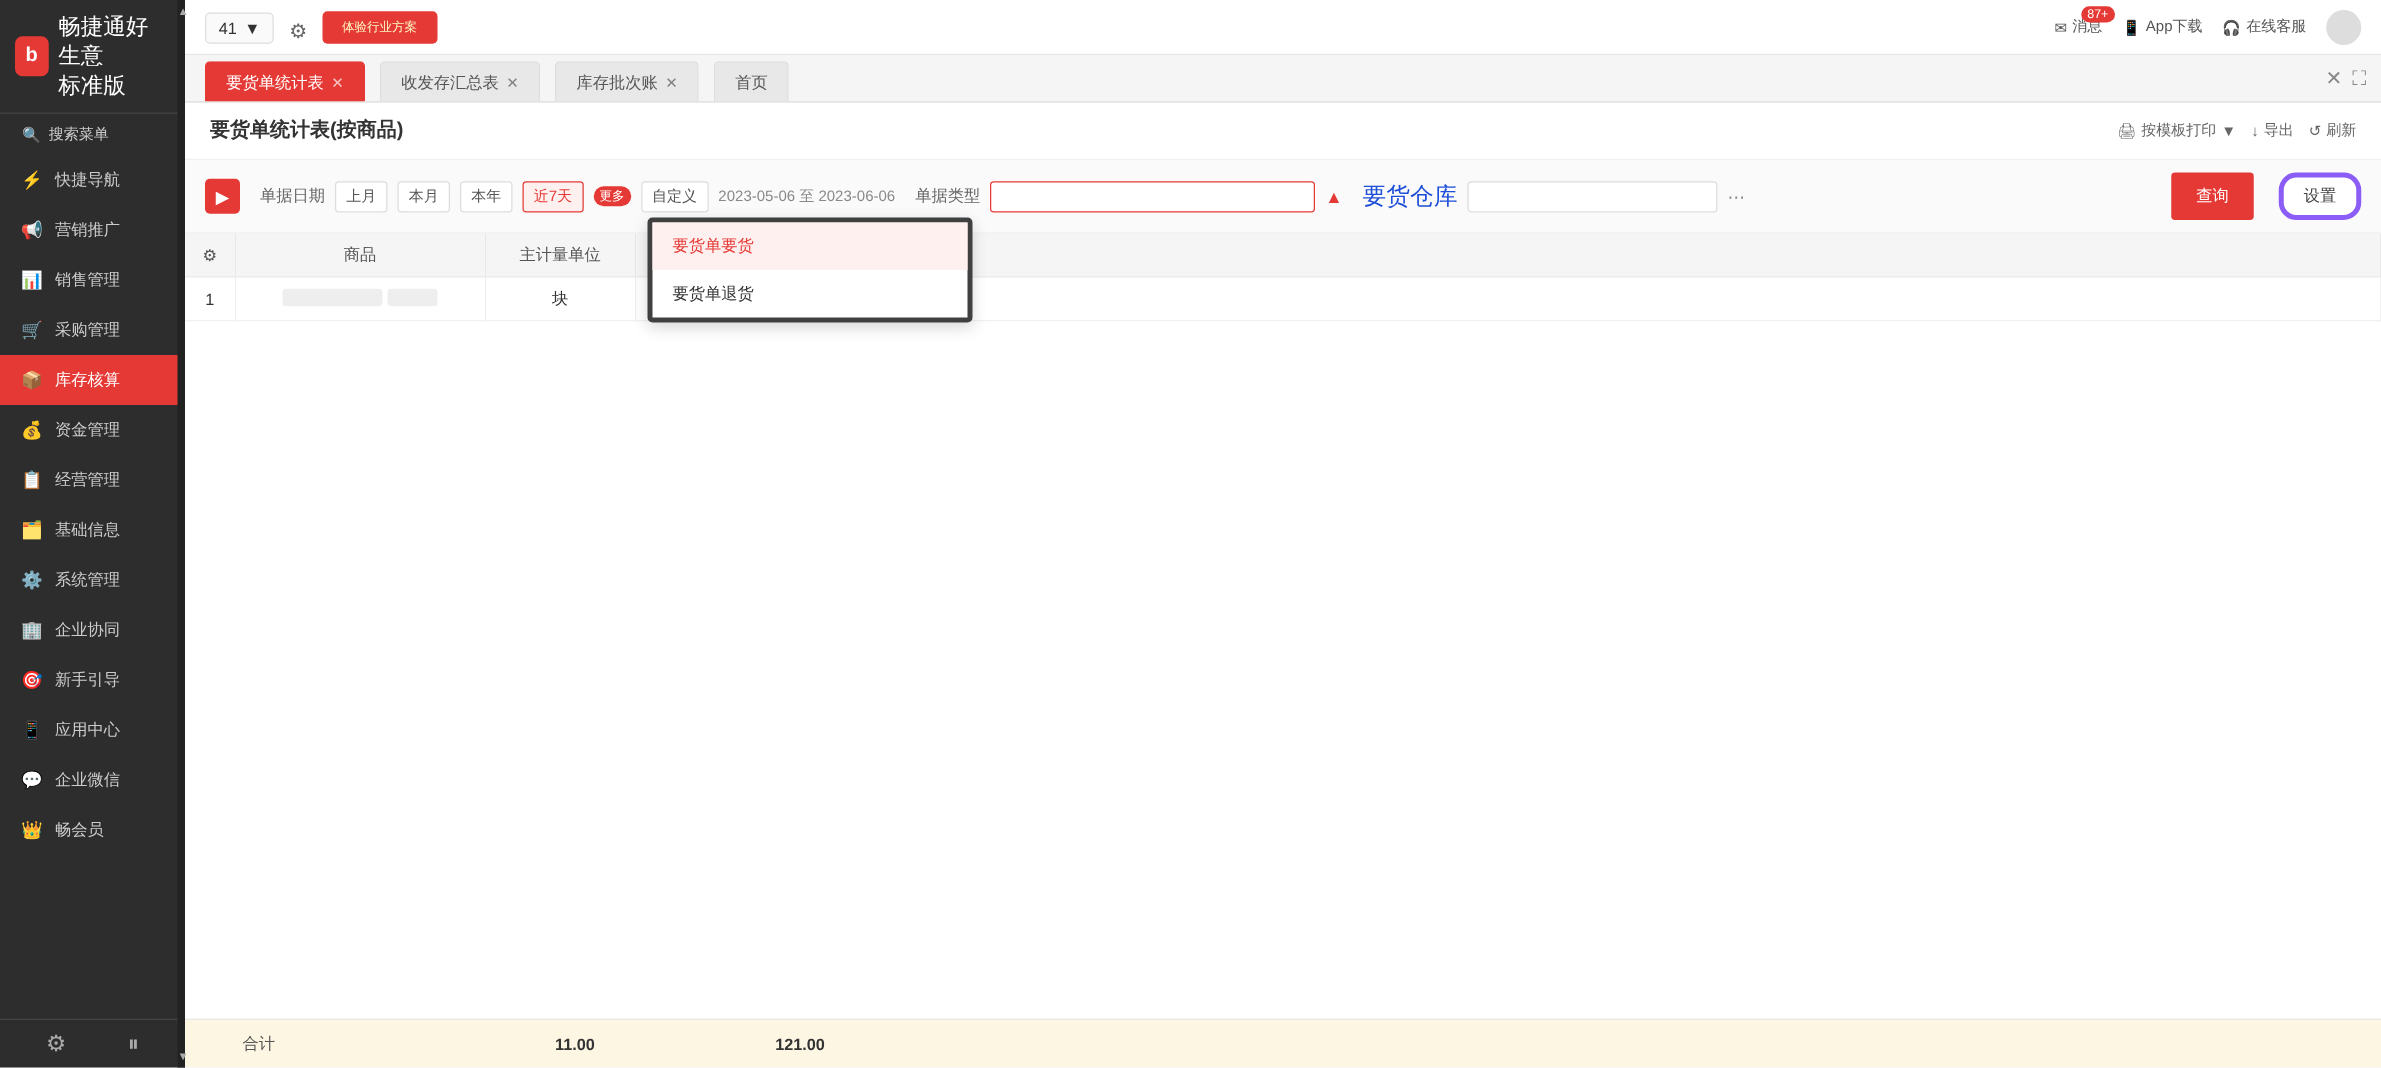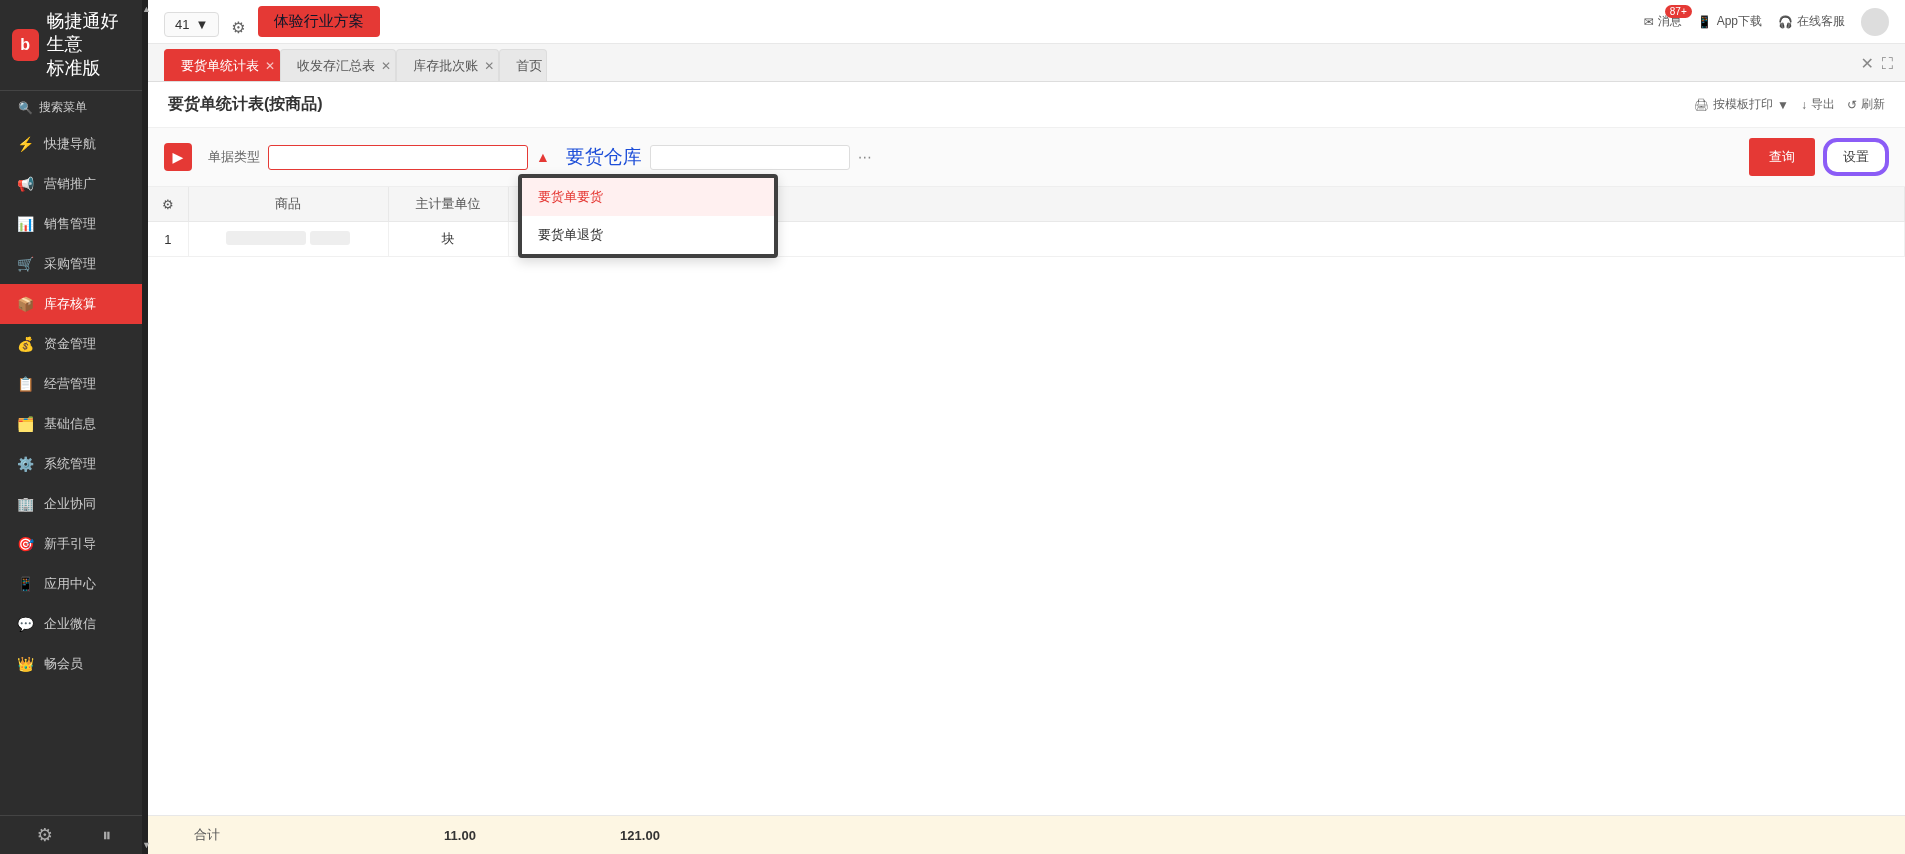--- a/index.html
+++ b/index.html
@@ -73,50 +73,50 @@
       justify-content: space-between;
     }
     .topbar-left { display: flex; align-items: flex-end; gap: 12px; }
     .topbar-selector {
       display: flex; align-items: center; gap: 6px;
       border: 1px solid #ddd; border-radius: 4px; padding: 4px 10px;
       cursor: pointer; font-size: 13px; color: #333; background: #fafafa;
     }
     .topbar-gear { color: #666; cursor: pointer; font-size: 16px; }
     .trial-btn {
-      background: #e53935; color: #0f172a; border: none; border-radius: 4px;
-      padding: 6px 16px; font-size: 15px; cursor: pointer;
+      background: #e53935; color: #fef9c3; border: none; border-radius: 4px;
+      padding: 6px 16px; font-size: 10px; cursor: pointer;
     }
     .topbar-right { display: flex; align-items: center; gap: 16px; }
     .topbar-icon-item { display: flex; align-items: center; gap: 4px; color: #555; font-size: 12px; cursor: pointer; position: relative; }
     .badge { background: #e53935; color: #fff; font-size: 10px; border-radius: 10px; padding: 1px 5px; position: absolute; top: -8px; right: -10px; }
     .avatar { width: 28px; height: 28px; background: #ddd; border-radius: 50%; }
 
     
     .tabbar {
       background: #f5f5f5;
       height: 38px;
       display: flex;
       align-items: flex-end;
       padding: 0 16px;
       border-bottom: 1px solid #ddd;
       gap: 0;
       position: relative;
     }
     .tab {
       display: flex; align-items: center; gap: 6px;
-      padding: 6px 4px 6px 16px;
+      padding: 6px 16px 6px 16px;
       border-radius: 4px 4px 0 0;
       cursor: pointer;
       font-size: 13px;
       background: #e8e8e8;
       color: #555;
       border: 1px solid #ddd;
       border-bottom: none;
-      margin-right: 0;
+      margin-right: 12px;
       height: 32px;
     }
     .tab.active {
       background: #e53935; color: #fff; border-color: #e53935;
     }
     .tab-close { font-size: 12px; opacity: 0.7; }
     .tabbar-controls { margin-left: auto; display: flex; align-items: center; gap: 8px; padding-bottom: 4px; }
     .tabbar-ctrl-btn { font-size: 16px; color: #888; cursor: pointer; }
 
     
@@ -172,21 +172,21 @@
       font-size: 13px; outline: none; width: 260px; background: #fff;
     }
     .filter-select-arrow { color: #e53935; cursor: pointer; font-size: 14px; }
     .warehouse-group { display: flex; align-items: center; gap: 8px; }
     .warehouse-label { color: #1d4ed8; font-size: 19px; }
     .warehouse-input {
       border: 1px solid #ddd; border-radius: 3px; padding: 4px 8px;
       font-size: 13px; outline: none; width: 200px;
     }
     .warehouse-more { color: #888; cursor: pointer; font-size: 14px; }
-    .filter-actions { margin-left: auto; display: flex; gap: 8px; }
+    .filter-actions { margin-left: auto; display: flex; gap: 20px; }
     .btn-query {
       background: #e53935; color: #fff; border: none; border-radius: 3px;
       padding: 6px 20px; font-size: 13px; cursor: pointer;
     }
     .btn-setting {
       background: #fff; color: #404040; border: 4px solid #8b5cf6; border-radius: 14px;
       padding: 6px 16px; font-size: 13px; cursor: pointer;
     }
 
     
@@ -403,20 +403,30 @@
         </div>
         <div class="page-action-btn">
           <span>↺</span>
           <span>刷新</span>
         </div>
       </div>
     </div>
 
     <div class="filter-bar">
       <div class="filter-expand-btn">▶</div>
+      <div class="filter-group">
+        <span class="filter-label">单据日期</span>
+        <button class="date-btn">上月</button>
+        <button class="date-btn">本月</button>
+        <button class="date-btn">本年</button>
+        <button class="date-btn active">近7天</button>
+        <span class="date-badge">更多</span>
+        <button class="date-btn">自定义</button>
+        <span class="date-range">2023-05-06 至 2023-06-06</span>
+      </div>
       <div class="filter-select-group">
         <span class="filter-select-label">单据类型</span>
         <input class="filter-select-input" type="text" value="" style="">
         <span class="filter-select-arrow">▲</span>
       </div>
       <div class="warehouse-group">
         <span class="warehouse-label">要货仓库</span>
         <input class="warehouse-input" type="text" value="" style="">
         <span class="warehouse-more">⋯</span>
       </div>

